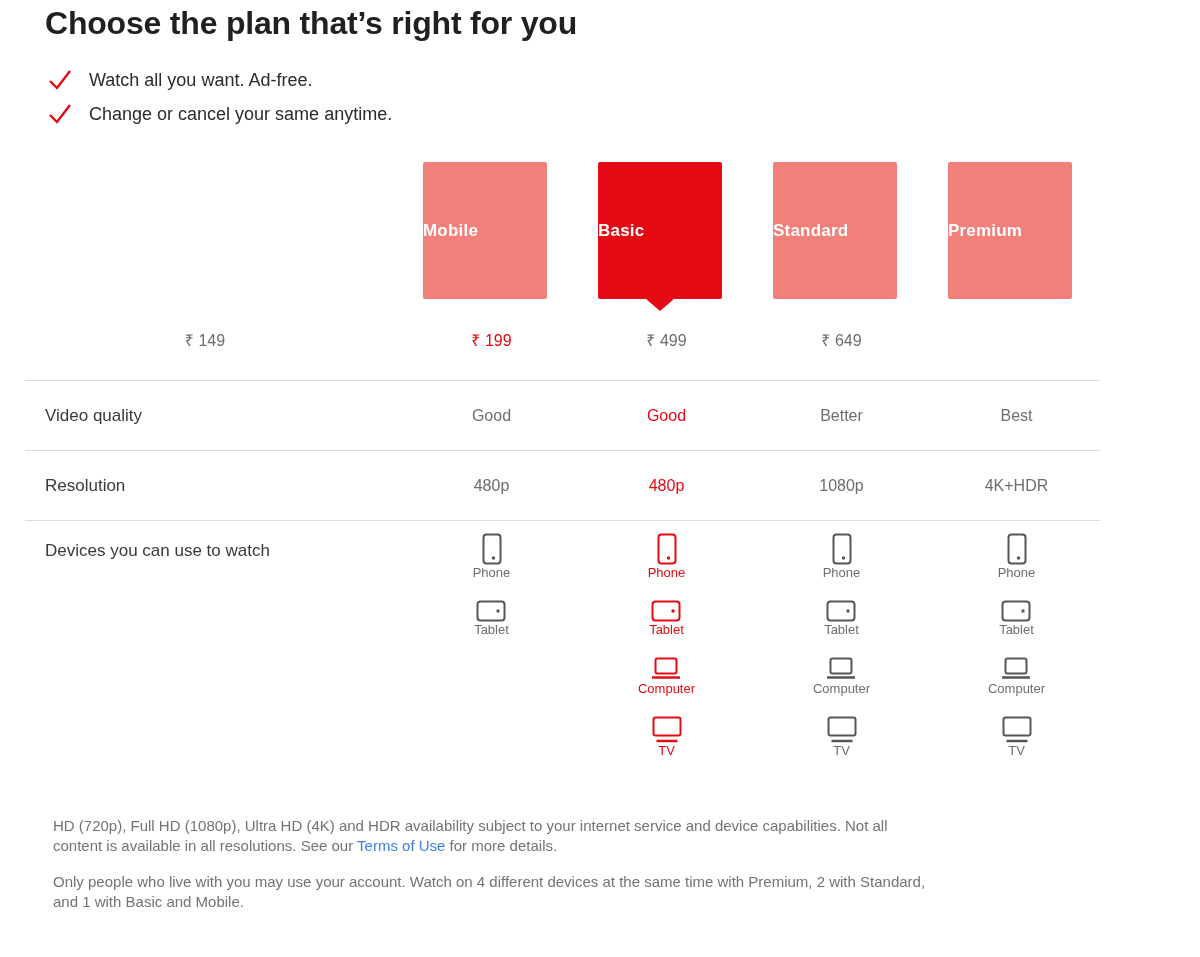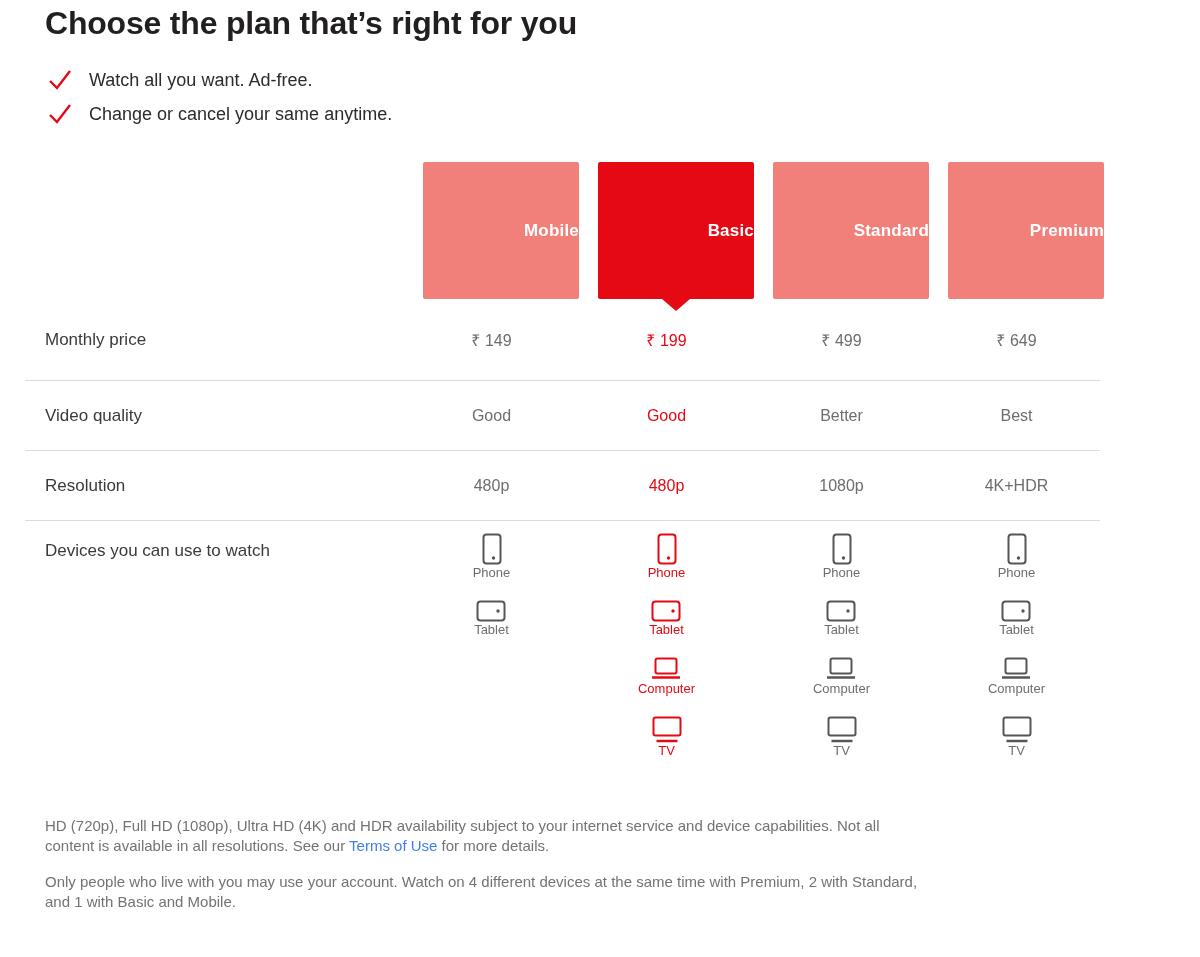--- a/index.html
+++ b/index.html
@@ -36,24 +36,24 @@
     grid-template-columns: 360px 137px 137px 137px 137px;
     column-gap: 38px;
     width: 1075px;
   }
   .label-cell { padding-left: 20px; font-size: 17px; color: #3a3a3a; }
 
   
   .cards-row { margin-top: 35px; }
   .plan-card {
     position: relative;
-    height: 137px; width: 156px;
+    height: 137px; width: 124px;
     background: #f2807a;
     border-radius: 2px;
-    display: flex; align-items: center; justify-content: flex-end;
+    display: flex; align-items: center; justify-content: flex-start;
     cursor: pointer;
   }
   .plan-card .plan-name {
     color: #ffffff; font-size: 17px; font-weight: 700; letter-spacing: 0.2px;
   }
   .plan-card.selected { background: #e50914; }
   .plan-card.selected::after {
     content: "";
     position: absolute;
     bottom: -12px; left: 50%;
@@ -86,21 +86,21 @@
   .dev-label { font-size: 13px; color: #6e6e6e; }
   .devcol.selected .device, .devcol.selected .dev-label { color: #e50914; }
   .ic-phone    { width: 20px; height: 32px; }
   .ic-tablet   { width: 30px; height: 22px; }
   .ic-computer { width: 30px; height: 24px; }
   .ic-tv       { width: 32px; height: 27px; }
 
   
   .footer { margin: 38px 0 0 20px; max-width: 885px; }
   .footer p {
-    margin: 0 0 16px 0;
+    margin: 0 0 16px 8px;
     font-size: 15px; line-height: 20px; color: #737373;
   }
   .footer a { color: #3f7ee8; text-decoration: none; cursor: pointer; }
 
   .hidden-defs { position: absolute; width: 0; height: 0; overflow: hidden; }
 </style>
 </head>
 <body>
 
 <svg class="hidden-defs" aria-hidden="true">
@@ -164,21 +164,20 @@
       </div>
     </div>
     <div>
       <div class="plan-card">
         <span class="plan-name">Premium</span>
       </div>
     </div>
   </div>
 
   <div class="row feature-row first">
-    <div class="label-cell">Monthly price</div>
     <div class="value">₹ 149</div>
     <div class="value sel">₹ 199</div>
     <div class="value">₹ 499</div>
     <div class="value">₹ 649</div>
   </div>
 
   <div class="row feature-row mid">
     <div class="label-cell">Video quality</div>
     <div class="value">Good</div>
     <div class="value sel">Good</div>

